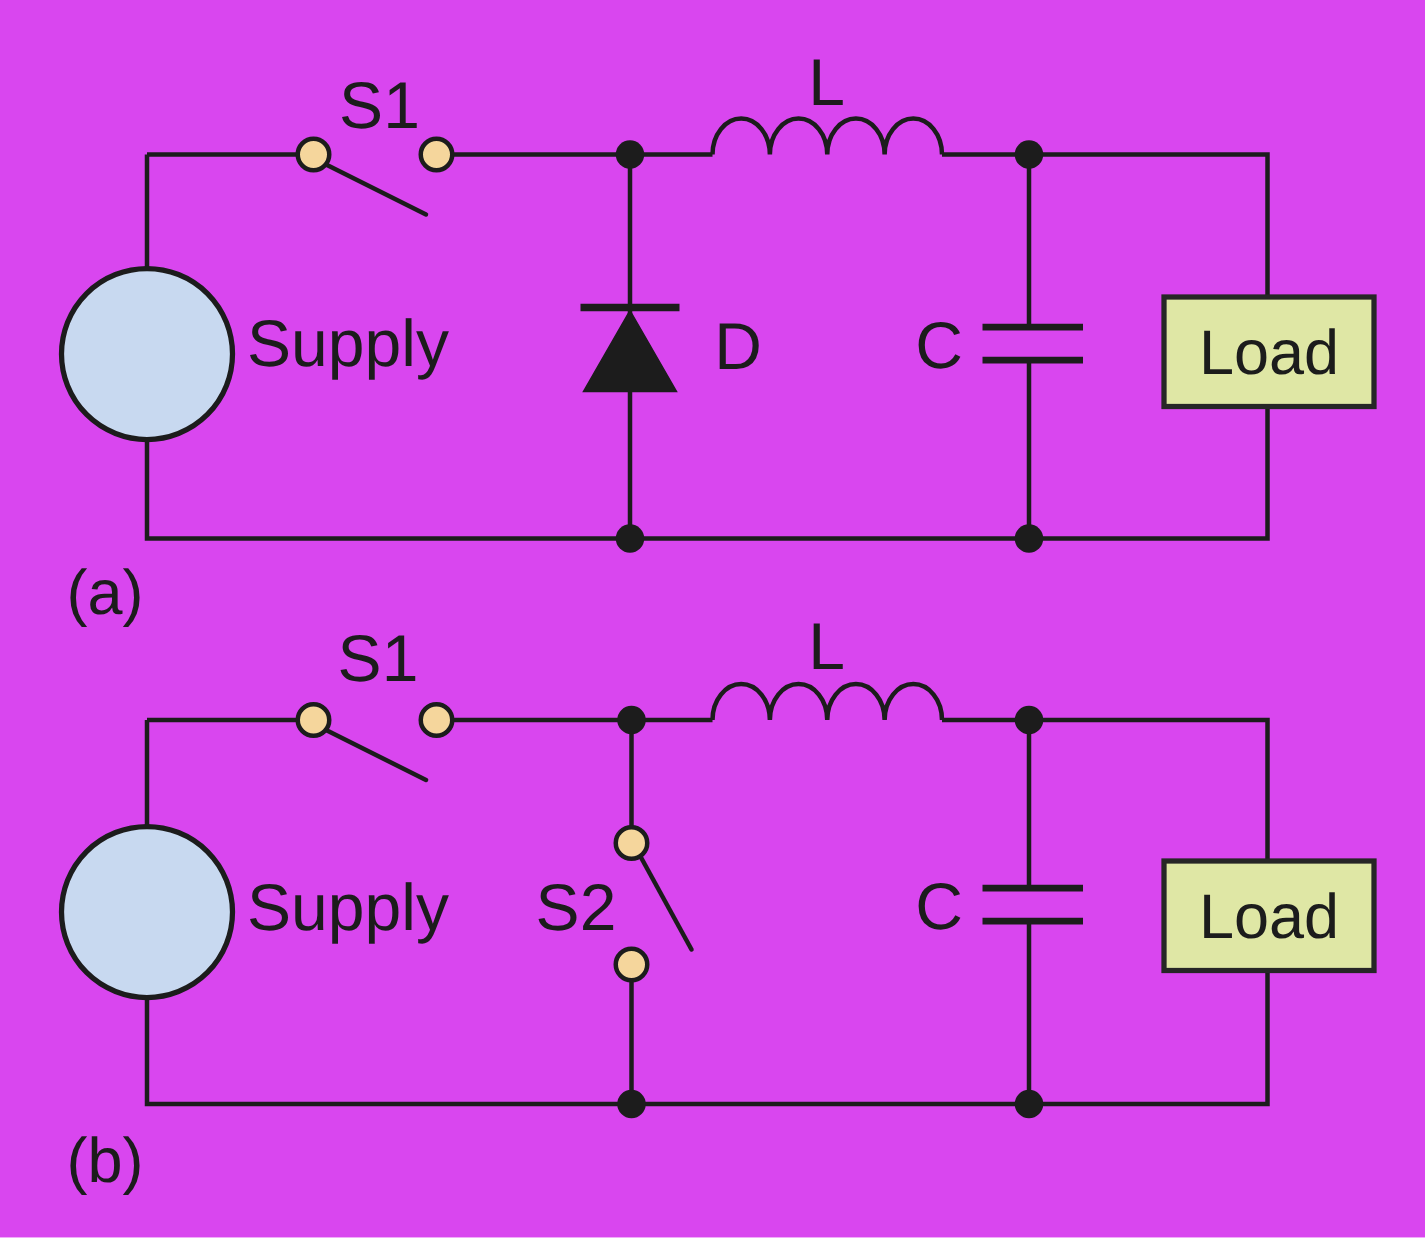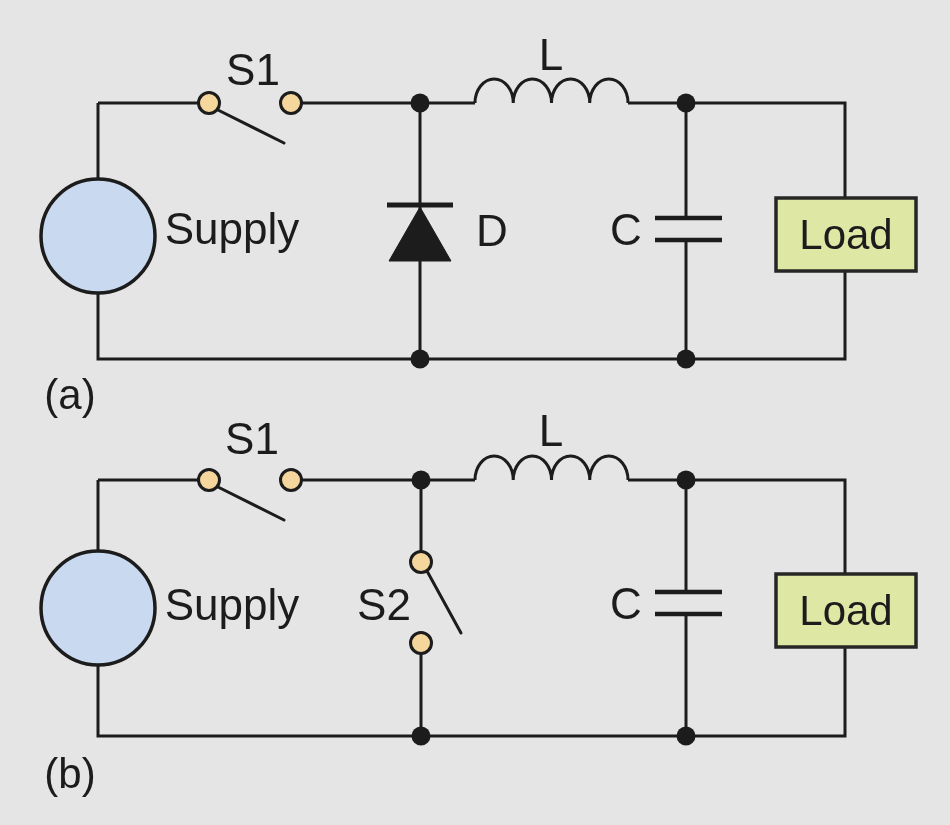--- a/index.html
+++ b/index.html
@@ -1,21 +1,21 @@
 <!DOCTYPE html>
 <html><head>
 <meta charset="utf-8">
 <style>
   * { margin: 0; padding: 0; box-sizing: border-box; }
   html, body { background: #ffffff; }
   .stage {
     position: relative;
     width: 950px;
     height: 825px;
-    background: #e5e5e5;
+    background: #d946ef;
     overflow: hidden;
     font-family: "Liberation Sans", sans-serif;
   }
   svg { display: block; }
   .wire {
     fill: none;
     stroke: #1c1c1c;
     stroke-width: 3;
     stroke-linecap: butt;
     stroke-linejoin: miter;

